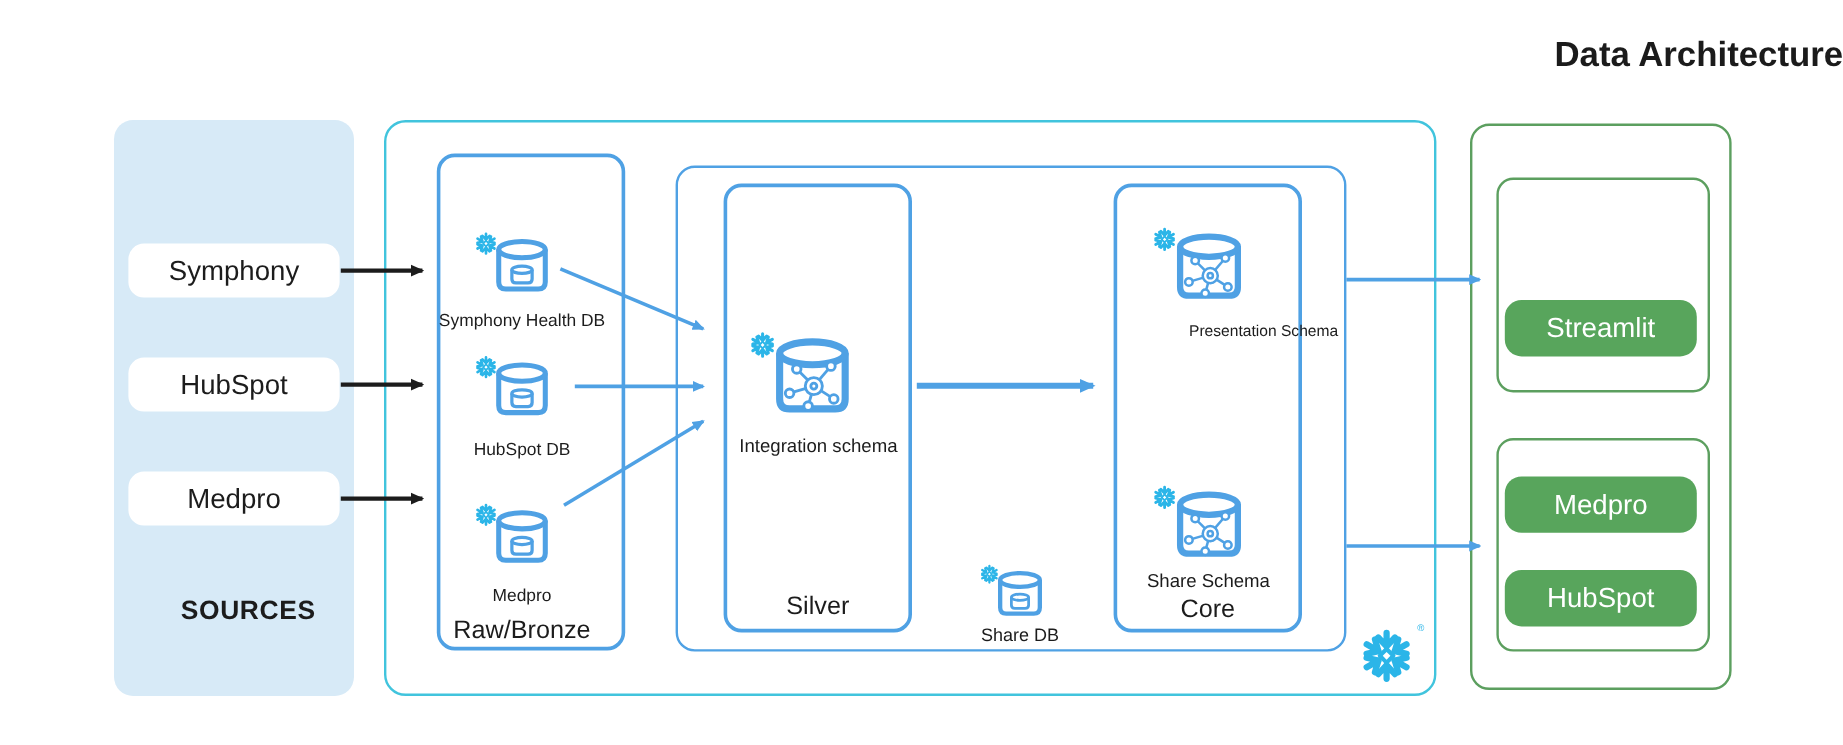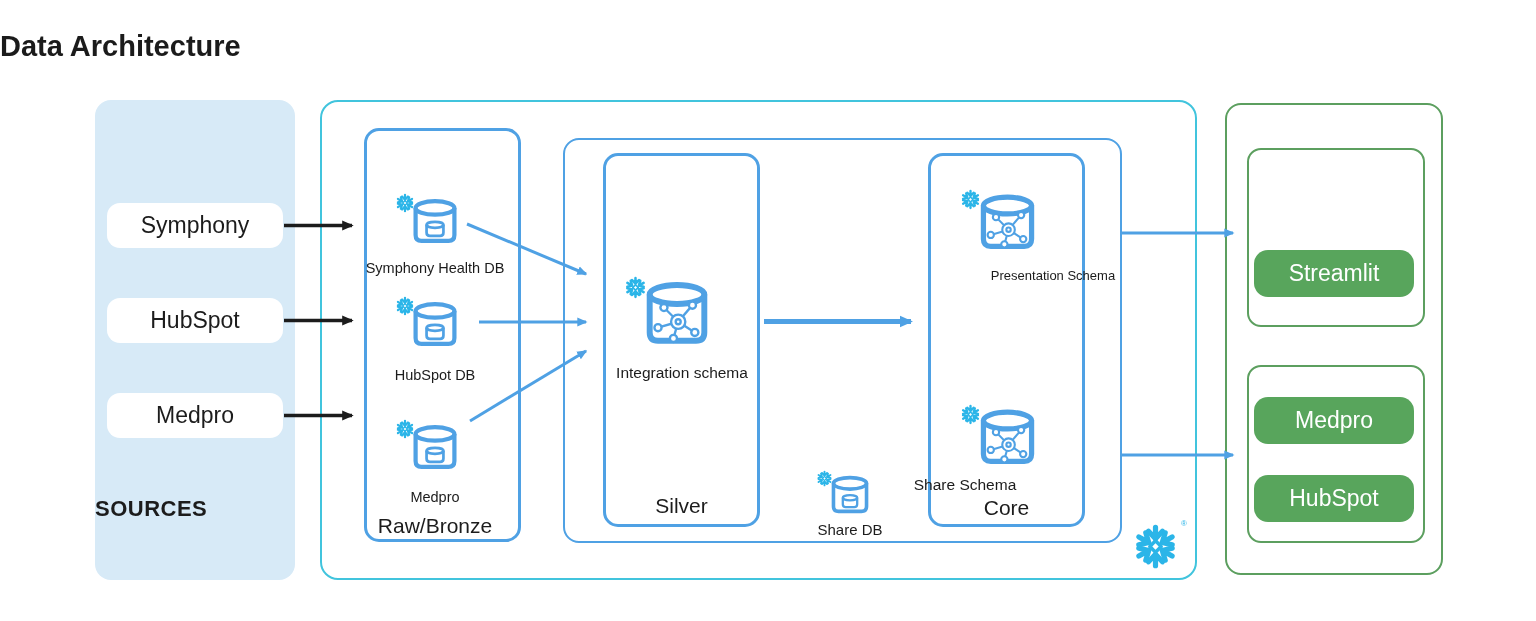--- a/index.html
+++ b/index.html
@@ -2,35 +2,35 @@
 <html><head>
 <meta charset="utf-8">
 <style>
   html,body{margin:0;padding:0;background:#ffffff;}
   .canvas{
     position:relative;width:1536px;height:621px;background:#ffffff;overflow:hidden;
     font-family:"Liberation Sans", sans-serif;color:#1c1c1c;
   }
   .abs{position:absolute;}
   .title{
-    left:0;top:30px;width:1536px;text-align:left;
+    left:0;top:30px;width:1536px;text-align:right;
     font-size:29px;font-weight:700;color:#1b1b1b;
   }
   
   .sources-panel{
     left:95px;top:100px;width:200px;height:480px;
     background:#d7eaf7;border-radius:16px;
   }
   .src-pill{
     left:107px;width:176px;height:45px;background:#ffffff;border-radius:13px;
     display:flex;align-items:center;justify-content:center;
     font-size:23px;color:#1c1c1c;
   }
   .sources-label{
-    left:95px;top:496px;width:168px;text-align:left;
+    left:95px;top:496px;width:168px;text-align:right;
     font-size:22px;font-weight:700;letter-spacing:.5px;
   }
   
   .teal-box{
     left:320px;top:100px;width:877px;height:480px;
     border:2px solid #41c4dd;border-radius:18px;box-sizing:border-box;
   }
   .blue-box{border:3px solid #4fa1e4;border-radius:15px;box-sizing:border-box;background:#fff;}
   .raw-box{left:364px;top:128px;width:157px;height:414px;}
   .inner-box{
@@ -222,21 +222,21 @@
   <div class="abs icon-wrap" style="left:974px;top:407px;width:67px;height:67px">
     <svg class="main">
         <use href="#sym-schema"></use>
       </svg>
     <span class="badge" style="left:-14px;top:-3px;width:21px;height:21px">
         <svg>
           <use href="#sym-snowflake"></use>
         </svg>
       </span>
   </div>
-  <div class="abs small-label" style="left:900px;top:475px;width:130px;font-size:15.5px">Share Schema</div>
+  <div class="abs small-label" style="left:942px;top:475px;width:130px;font-size:15.5px">Share Schema</div>
   <div class="abs zone-label" style="left:928px;top:496px;width:157px">Core</div>
 
   <div class="abs snowflake-logo">
     <svg>
         <use href="#sym-snowflake"></use>
       </svg>
     <span class="reg-mark">®</span>
   </div>
 
   <div class="abs green-outer"></div>

